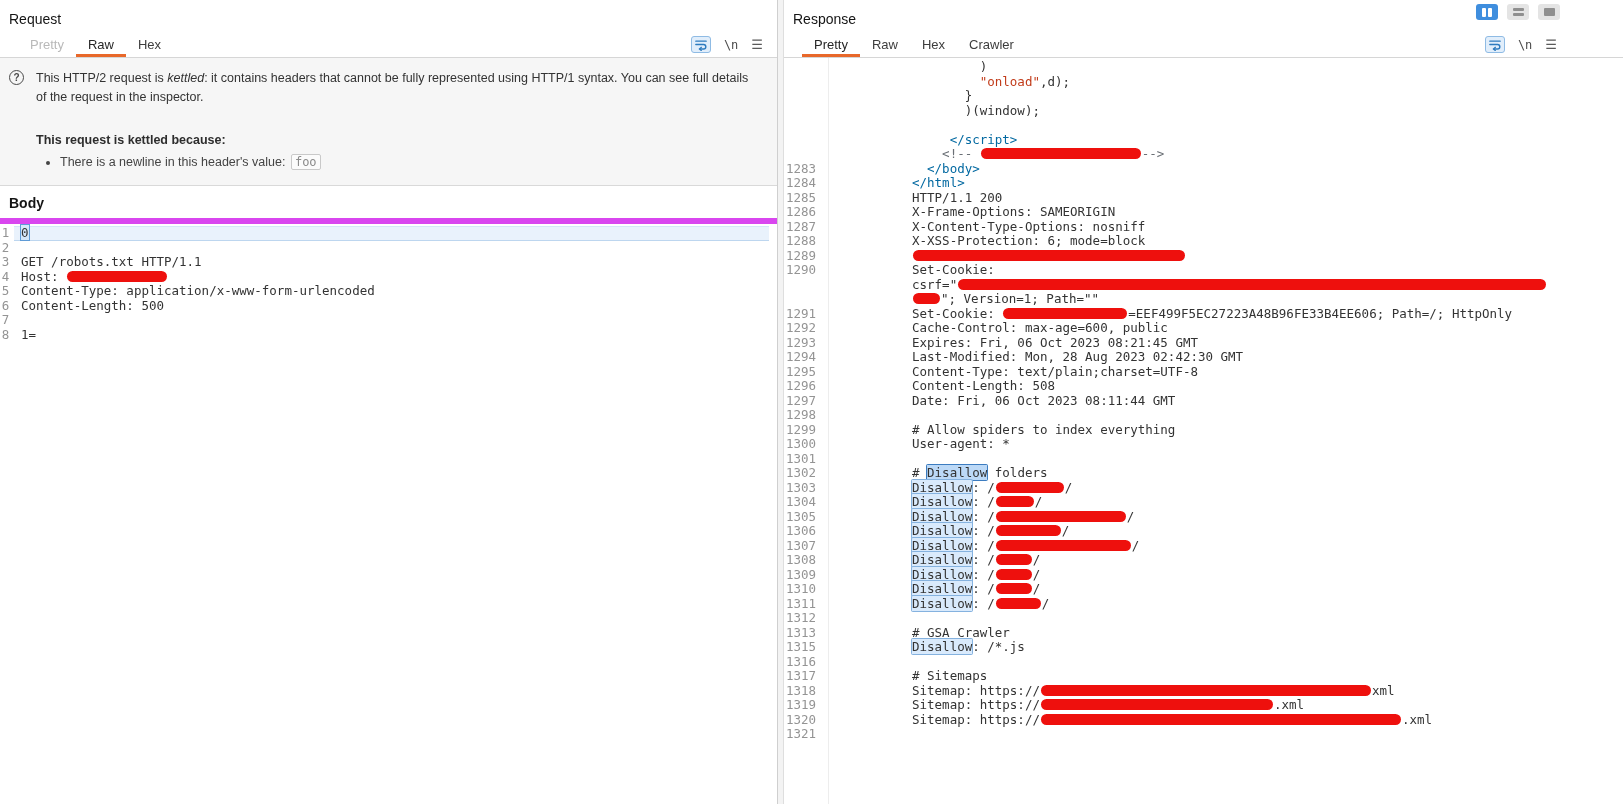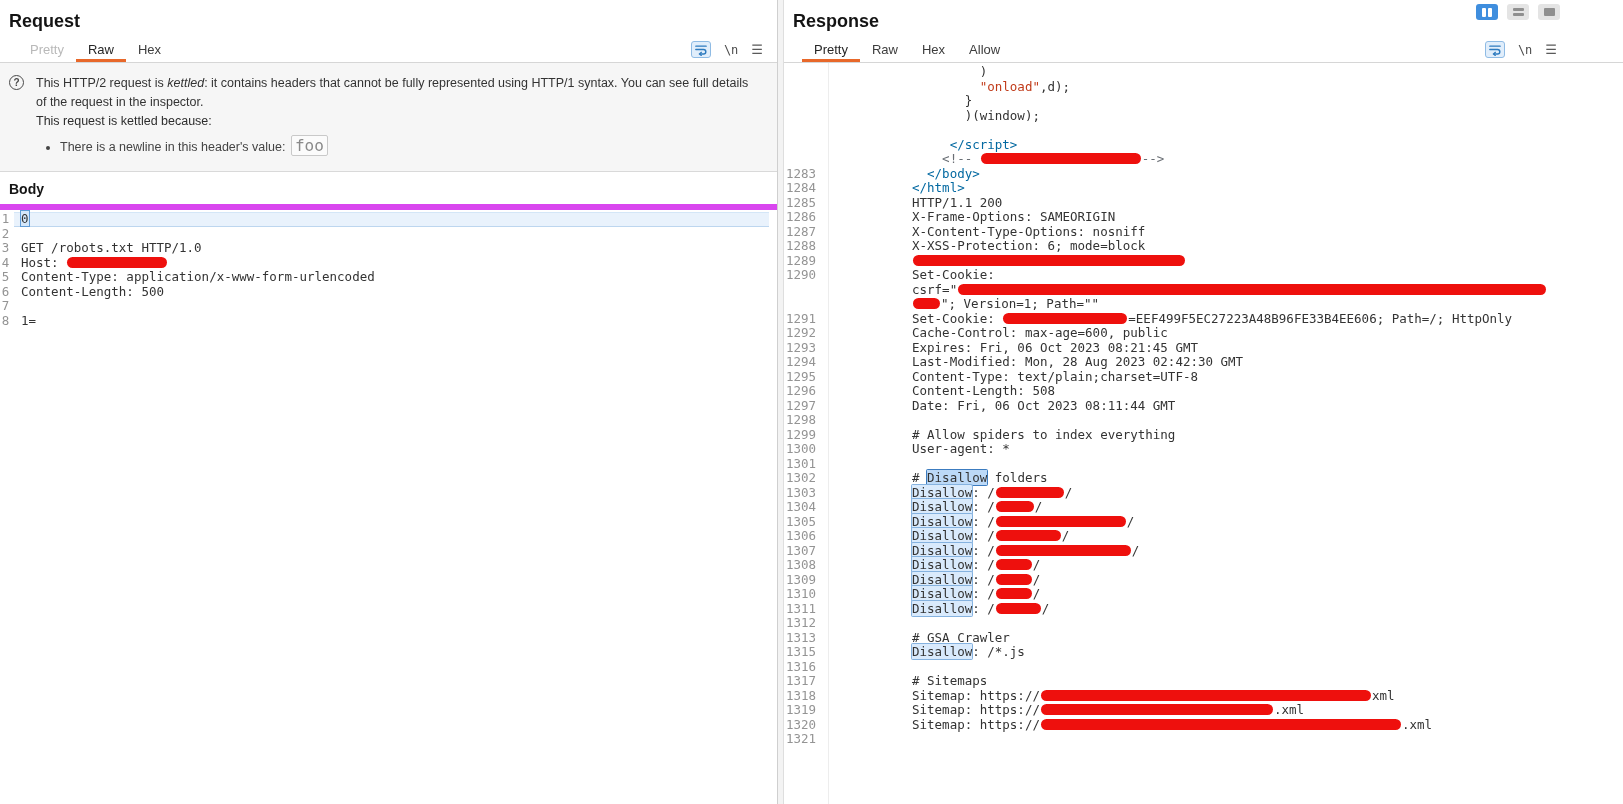--- a/index.html
+++ b/index.html
@@ -3,42 +3,42 @@
 <meta charset="utf-8">
 <style>
   *{box-sizing:border-box;margin:0;padding:0}
   html,body{width:1623px;height:804px;overflow:hidden;background:#ffffff;
     font-family:"Liberation Sans",sans-serif;color:#333}
   .app{position:relative;display:flex;width:1623px;height:804px;background:#fff}
   .panel{display:flex;flex-direction:column;background:#fff;min-width:0}
   .panel-request{width:778px;border-right:1px solid #cfcfcf}
   .splitter{width:6px;background:#f3f3f3;border-right:1px solid #dedede;cursor:col-resize}
   .panel-response{flex:1}
-  .panel-title{font-size:18px;font-weight:bold;color:#141414;padding:11px 12px 3px 9px}
+  .panel-title{font-size:14px;font-weight:normal;color:#141414;padding:11px 12px 3px 9px}
   .tabbar{display:flex;align-items:stretch;padding:2px 10px 0 18px;border-bottom:1px solid #d6d6d6;height:28px}
   .tabs{display:flex}
   .tab{font-size:13px;color:#3d3d3d;padding:5px 12px 4px;border-bottom:3px solid transparent;cursor:pointer}
   .tab.active{border-bottom-color:#e8682a;color:#262626}
   .tab.disabled{color:#b9b9b9;cursor:default}
   .tools{margin-left:auto;display:flex;align-items:center;gap:13px;padding-right:4px}
   .panel-response .tools{padding-right:56px}
   .tool{display:inline-flex;align-items:center;justify-content:center;cursor:pointer}
   .tool-wrap{width:20px;height:17px;background:#e1eefb;border:1px solid #8fbbe4;border-radius:3px}
   .tool-nl{font-family:"DejaVu Sans Mono",monospace;font-size:12px;color:#4a4a4a}
   .tool-menu{font-size:13px;color:#5a5a5a}
   .notice{position:relative;background:#f6f6f6;border-bottom:1px solid #d9d9d9;
     padding:11px 20px 13px 36px;font-size:12.5px;line-height:1.5;color:#333}
   .qicon{position:absolute;left:9px;top:12px;width:15px;height:15px;border:1.5px solid #4a4a4a;
     border-radius:50%;display:flex;align-items:center;justify-content:center;
     font-size:10px;font-weight:bold;color:#4a4a4a}
-  .notice-intro{max-width:742px;margin-bottom:0}
-  .notice-reason{font-weight:normal;margin-bottom:4px;color:#2d2d2d}
+  .notice-intro{max-width:742px;margin-bottom:24px}
+  .notice-reason{font-weight:bold;margin-bottom:4px;color:#2d2d2d}
   .notice ul{margin:0 0 0 24px}
   .notice li{color:#444}
-  .notice code{font-family:"DejaVu Sans Mono",monospace;font-size:16px;color:#8a8a8a;
+  .notice code{font-family:"DejaVu Sans Mono",monospace;font-size:12px;color:#8a8a8a;
     background:#fbfbfb;border:1px solid #c9c9c9;border-radius:2px;padding:0 3px;margin-left:2px}
   .body-title{font-size:14px;font-weight:bold;color:#141414;padding:9px 9px 7px;border-bottom:6px solid #d946ef}
   .editor{flex:1;overflow:hidden;font-family:"DejaVu Sans Mono",monospace;font-size:12.5px;padding-top:2px;position:relative}
   #response-editor::before{content:"";position:absolute;left:44px;top:0;bottom:0;width:1px;background:#ededed}
   .code-row{display:flex;height:14.5px;line-height:14.5px;white-space:pre}
   .gutter{flex:none;text-align:center;color:#949494}
   #request-editor .gutter{width:14px;padding-right:3px}
   #response-editor .gutter{width:44px;padding-right:10px}
   .code-content{flex:1;min-width:0}
   #request-editor .code-content{padding-left:7px;margin-right:8px}
@@ -94,39 +94,39 @@
       <div class="notice-intro"><span>This HTTP/2 request is </span><i>kettled</i><span>: it contains headers that cannot be fully represented using HTTP/1 syntax. You can see full details of the request in the inspector.</span></div>
       <div class="notice-reason">This request is kettled because:</div>
       <ul>
         <li><span>There is a newline in this header's value: </span><code>foo</code></li>
       </ul>
     </div>
     <div class="body-title">Body</div>
     <div class="editor" id="request-editor">
         <div class="code-row current"><span class="gutter">1</span><span class="code-content"><span class="caret">0</span></span></div>
         <div class="code-row"><span class="gutter">2</span><span class="code-content"></span></div>
-        <div class="code-row"><span class="gutter">3</span><span class="code-content"><span>GET /robots.txt HTTP/1.0</span></span></div>
+        <div class="code-row"><span class="gutter">3</span><span class="code-content"><span>GET /robots.txt HTTP/1.1</span></span></div>
         <div class="code-row"><span class="gutter">4</span><span class="code-content"><span>Host: </span><span class="redact" style="width: 100px;"></span></span></div>
         <div class="code-row"><span class="gutter">5</span><span class="code-content"><span>Content-Type: application/x-www-form-urlencoded</span></span></div>
         <div class="code-row"><span class="gutter">6</span><span class="code-content"><span>Content-Length: 500</span></span></div>
         <div class="code-row"><span class="gutter">7</span><span class="code-content"></span></div>
         <div class="code-row"><span class="gutter">8</span><span class="code-content"><span>1=</span></span></div>
       </div>
   </section>
 
   <div class="splitter"></div>
 
   <section class="panel panel-response">
     <div class="panel-title">Response</div>
     <div class="tabbar">
       <div class="tabs" id="response-tabs">
           <div class="tab active">Pretty</div>
           <div class="tab">Raw</div>
           <div class="tab">Hex</div>
-          <div class="tab">Allow</div>
+          <div class="tab">Crawler</div>
         </div>
       <div class="tools">
         <span class="tool tool-wrap">
           <svg width="14" height="12" viewBox="0 0 16 14">
             <path d="M2 2.5 H14" stroke="#2e7bbf" stroke-width="1.7" fill="none" stroke-linecap="round"></path>
             <path d="M2 6.5 H11 a2.6 2.6 0 0 1 0 5.2 H6.8" stroke="#2e7bbf" stroke-width="1.7" fill="none" stroke-linecap="round"></path>
             <path d="M8.8 9.4 L6.2 11.6 L8.8 13.8" stroke="#2e7bbf" stroke-width="1.5" fill="none"></path>
           </svg>
         </span>
         <span class="tool tool-nl">\n</span>

